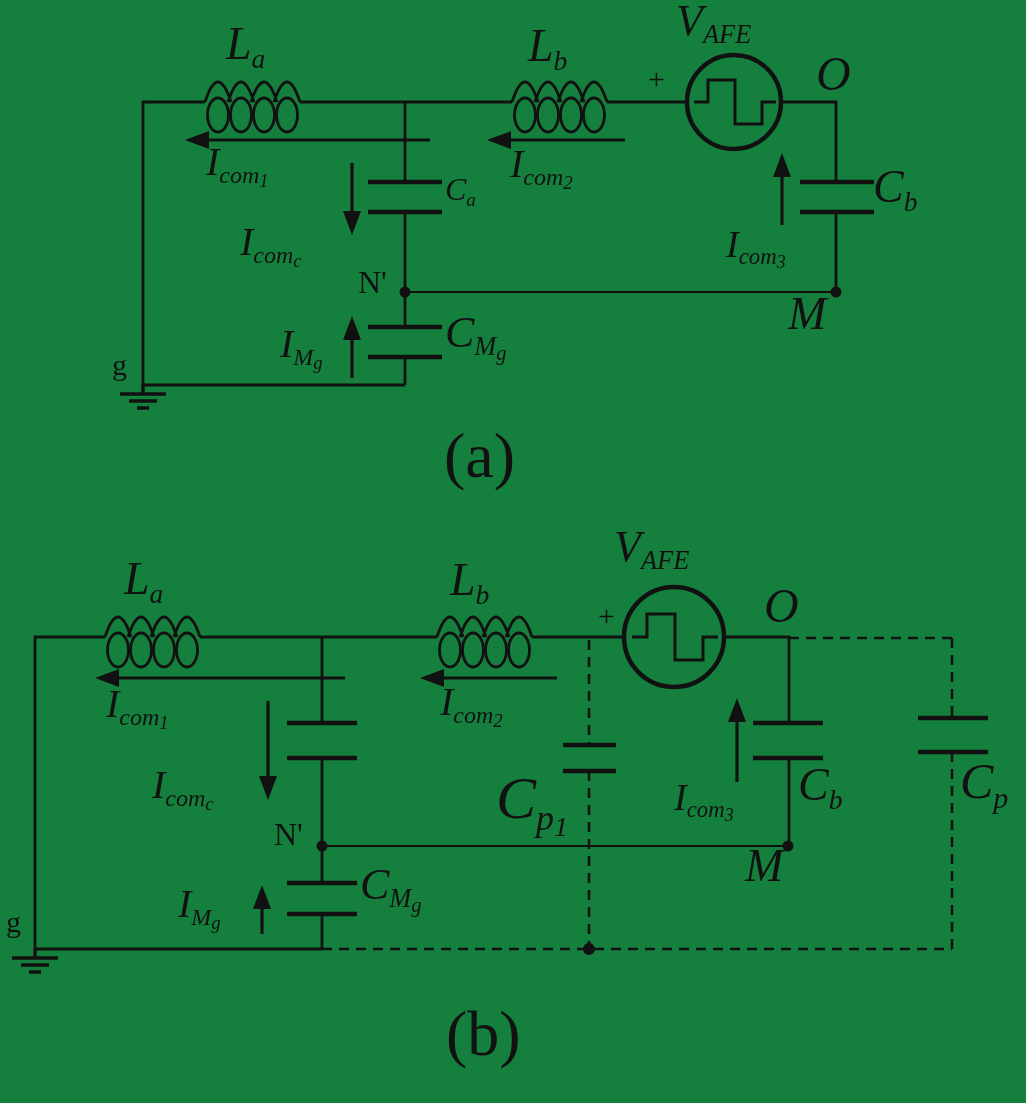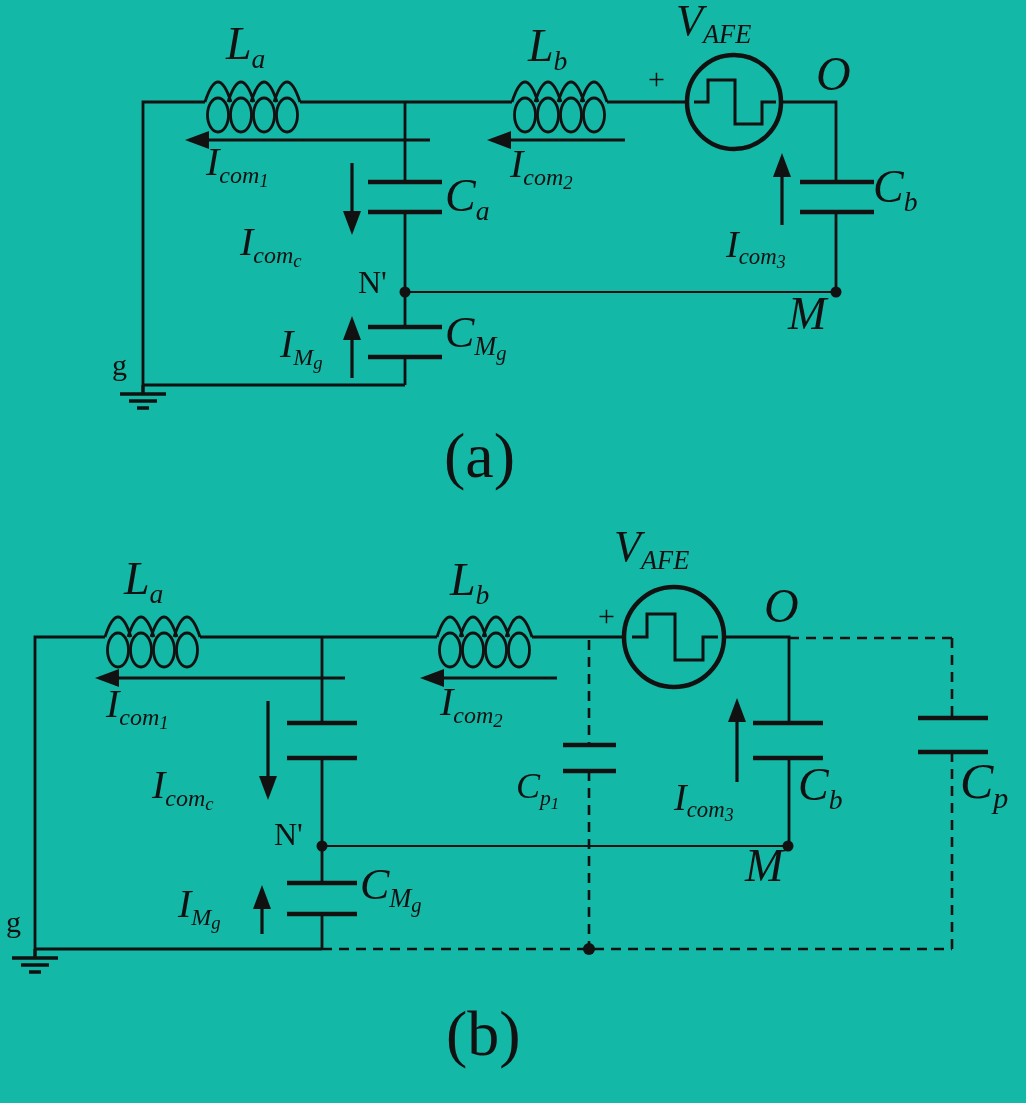--- a/index.html
+++ b/index.html
@@ -1,16 +1,16 @@
 <!DOCTYPE html>
 <html><head>
 <meta charset="utf-8">
 <style>
   html,body{margin:0;padding:0;background:#fff;}
-  .canvas{position:relative;width:1026px;height:1103px;background:#14b8a6;overflow:hidden;
+  .canvas{position:relative;width:1026px;height:1103px;background:#15803d;overflow:hidden;
           font-family:"Liberation Serif","DejaVu Serif",serif;color:#111;}
   svg{position:absolute;left:0;top:0;}
   .labels{position:absolute;left:0;top:0;width:100%;height:100%;pointer-events:none;}
   .lbl{position:absolute;line-height:1;white-space:nowrap;color:#111;}
   .it{font-style:italic;}
   .up{font-style:normal;}
   .lbl sub{font-size:.60em;font-style:italic;line-height:0;vertical-align:-0.32em;}
   .lbl sub sub{font-size:.78em;vertical-align:-0.22em;}
 </style>
 </head>
@@ -162,40 +162,40 @@
 
 <div class="labels">
 
   <span class="lbl it" style="left:226px;top:21px;font-size:46px"><span>L</span><sub>a</sub></span>
   <span class="lbl it" style="left:528px;top:23px;font-size:46px"><span>L</span><sub>b</sub></span>
   <span class="lbl it" style="left:676px;top:-1px;font-size:44px"><span>V</span><sub>AFE</sub></span>
   <span class="lbl up" style="left:648px;top:64px;font-size:30px">+</span>
   <span class="lbl it" style="left:816px;top:50px;font-size:48px">O</span>
   <span class="lbl it" style="left:206px;top:142px;font-size:40px"><span>I</span><sub><span>com</span><sub>1</sub></sub></span>
   <span class="lbl it" style="left:510px;top:144px;font-size:40px"><span>I</span><sub><span>com</span><sub>2</sub></sub></span>
-  <span class="lbl it" style="left:445px;top:173px;font-size:46px"><span>C</span><sub>a</sub></span>
+  <span class="lbl it" style="left:445px;top:173px;font-size:32px"><span>C</span><sub>a</sub></span>
   <span class="lbl it" style="left:240px;top:222px;font-size:40px"><span>I</span><sub><span>com</span><sub>c</sub></sub></span>
   <span class="lbl it" style="left:873px;top:164px;font-size:46px"><span>C</span><sub>b</sub></span>
   <span class="lbl it" style="left:726px;top:225px;font-size:38px"><span>I</span><sub><span>com</span><sub>3</sub></sub></span>
   <span class="lbl up" style="left:358px;top:266px;font-size:32px">N'</span>
   <span class="lbl it" style="left:788px;top:291px;font-size:46px">M</span>
   <span class="lbl it" style="left:445px;top:311px;font-size:44px"><span>C</span><sub><span>M</span><sub>g</sub></sub></span>
   <span class="lbl it" style="left:280px;top:324px;font-size:40px"><span>I</span><sub><span>M</span><sub>g</sub></sub></span>
   <span class="lbl up" style="left:112px;top:350px;font-size:30px">g</span>
   <span class="lbl up" style="left:444px;top:424px;font-size:64px">(a)</span>
 
   <span class="lbl it" style="left:124px;top:556px;font-size:46px"><span>L</span><sub>a</sub></span>
   <span class="lbl it" style="left:450px;top:557px;font-size:46px"><span>L</span><sub>b</sub></span>
   <span class="lbl it" style="left:614px;top:525px;font-size:44px"><span>V</span><sub>AFE</sub></span>
   <span class="lbl up" style="left:598px;top:601px;font-size:30px">+</span>
   <span class="lbl it" style="left:764px;top:582px;font-size:48px">O</span>
   <span class="lbl it" style="left:106px;top:684px;font-size:40px"><span>I</span><sub><span>com</span><sub>1</sub></sub></span>
   <span class="lbl it" style="left:440px;top:682px;font-size:40px"><span>I</span><sub><span>com</span><sub>2</sub></sub></span>
   <span class="lbl it" style="left:152px;top:765px;font-size:40px"><span>I</span><sub><span>com</span><sub>c</sub></sub></span>
-  <span class="lbl it" style="left:516px;top:768px;font-size:36px"><span>C</span><sub><span>p</span><sub>1</sub></sub></span>
+  <span class="lbl it" style="left:496px;top:768px;font-size:60px"><span>C</span><sub><span>p</span><sub>1</sub></sub></span>
   <span class="lbl it" style="left:798px;top:762px;font-size:46px"><span>C</span><sub>b</sub></span>
   <span class="lbl it" style="left:674px;top:778px;font-size:38px"><span>I</span><sub><span>com</span><sub>3</sub></sub></span>
   <span class="lbl up" style="left:274px;top:818px;font-size:32px">N'</span>
   <span class="lbl it" style="left:745px;top:843px;font-size:46px">M</span>
   <span class="lbl it" style="left:360px;top:863px;font-size:44px"><span>C</span><sub><span>M</span><sub>g</sub></sub></span>
   <span class="lbl it" style="left:178px;top:884px;font-size:40px"><span>I</span><sub><span>M</span><sub>g</sub></sub></span>
   <span class="lbl up" style="left:6px;top:907px;font-size:30px">g</span>
   <span class="lbl it" style="left:960px;top:756px;font-size:50px"><span>C</span><sub>p</sub></span>
   <span class="lbl up" style="left:446px;top:1002px;font-size:64px">(b)</span>
 </div>

